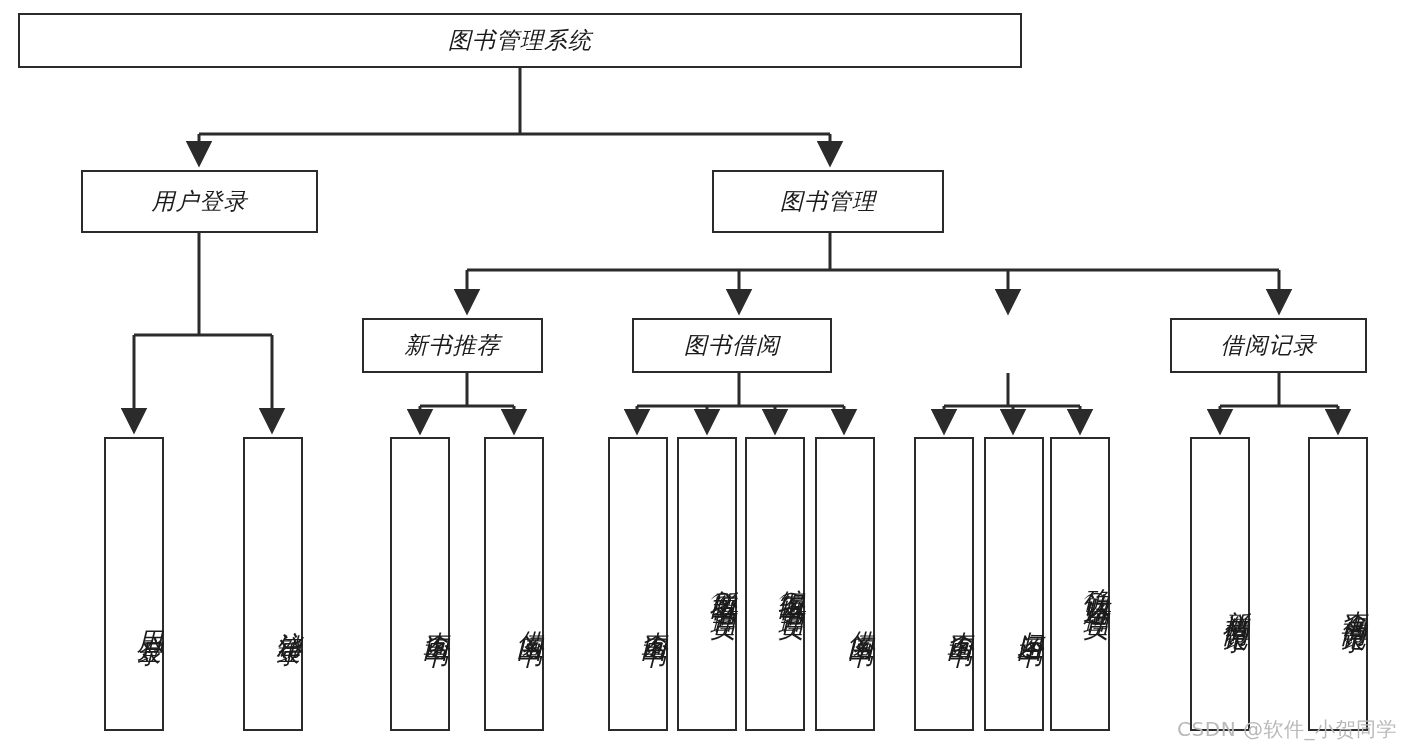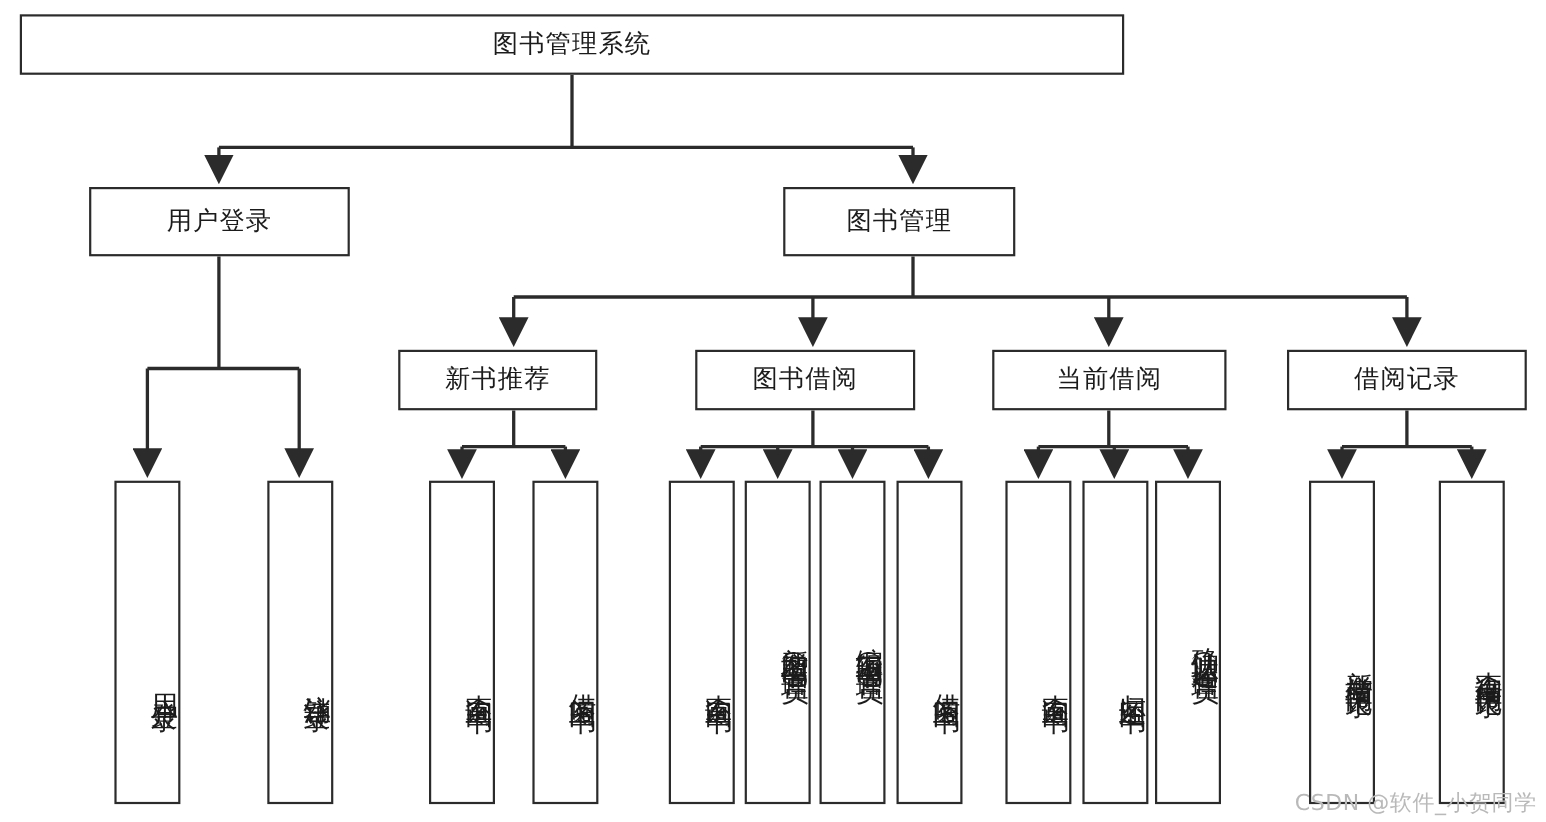--- a/index.html
+++ b/index.html
@@ -28,20 +28,21 @@
   .node {
     position: absolute;
     box-sizing: border-box;
     border: 2px solid #2b2b2b;
     background: #ffffff;
     display: flex;
     align-items: center;
     justify-content: center;
     color: #1b1b1b;
     z-index: 2;
+    font-style: italic;
   }
   .node.horiz {
     font-size: 23px;
     letter-spacing: 1px;
     line-height: 1.2;
   }
   .node.vert {
     writing-mode: vertical-rl;
     text-orientation: upright;
     font-size: 25px;
@@ -121,34 +122,31 @@
     </g>
   </svg>
 
   <div class="node horiz" style="left:18px; top:13px; width:1004px; height:55px;">
     <span class="node-label">图书管理系统</span>
   </div>
 
   <div class="node horiz" style="left:81px; top:170px; width:237px; height:63px;">
     <span class="node-label">用户登录</span>
   </div>
-  <div class="node horiz" style="left:712px; top:170px; width:211px; height:63px;">
+  <div class="node horiz" style="left:712px; top:170px; width:232px; height:63px;">
     <span class="node-label">图书管理</span>
   </div>
 
   <div class="node horiz" style="left:362px; top:318px; width:181px; height:55px;">
     <span class="node-label">新书推荐</span>
   </div>
   <div class="node horiz" style="left:632px; top:318px; width:200px; height:55px;align-items:center;">
     <span class="node-label">图书借阅</span>
   </div>
-  <div class="node horiz" style="left:902px; top:318px; width:213px; height:55px;">
-    <span class="node-label">当前借阅</span>
-  </div>
-  <div class="node horiz" style="left:1170px; top:318px; width:218px; height:55px;">
+  <div class="node horiz" style="left:1170px; top:318px; width:197px; height:55px;">
     <span class="node-label">借阅记录</span>
   </div>
 
   <div class="node vert" style="left:104px; top:437px; width:60px; height:294px; padding-top:70px;">
     <span class="node-label">用户登录</span>
   </div>
   <div class="node vert" style="left:243px; top:437px; width:60px; height:294px; padding-top:70px;">
     <span class="node-label">注销登录</span>
   </div>
 

